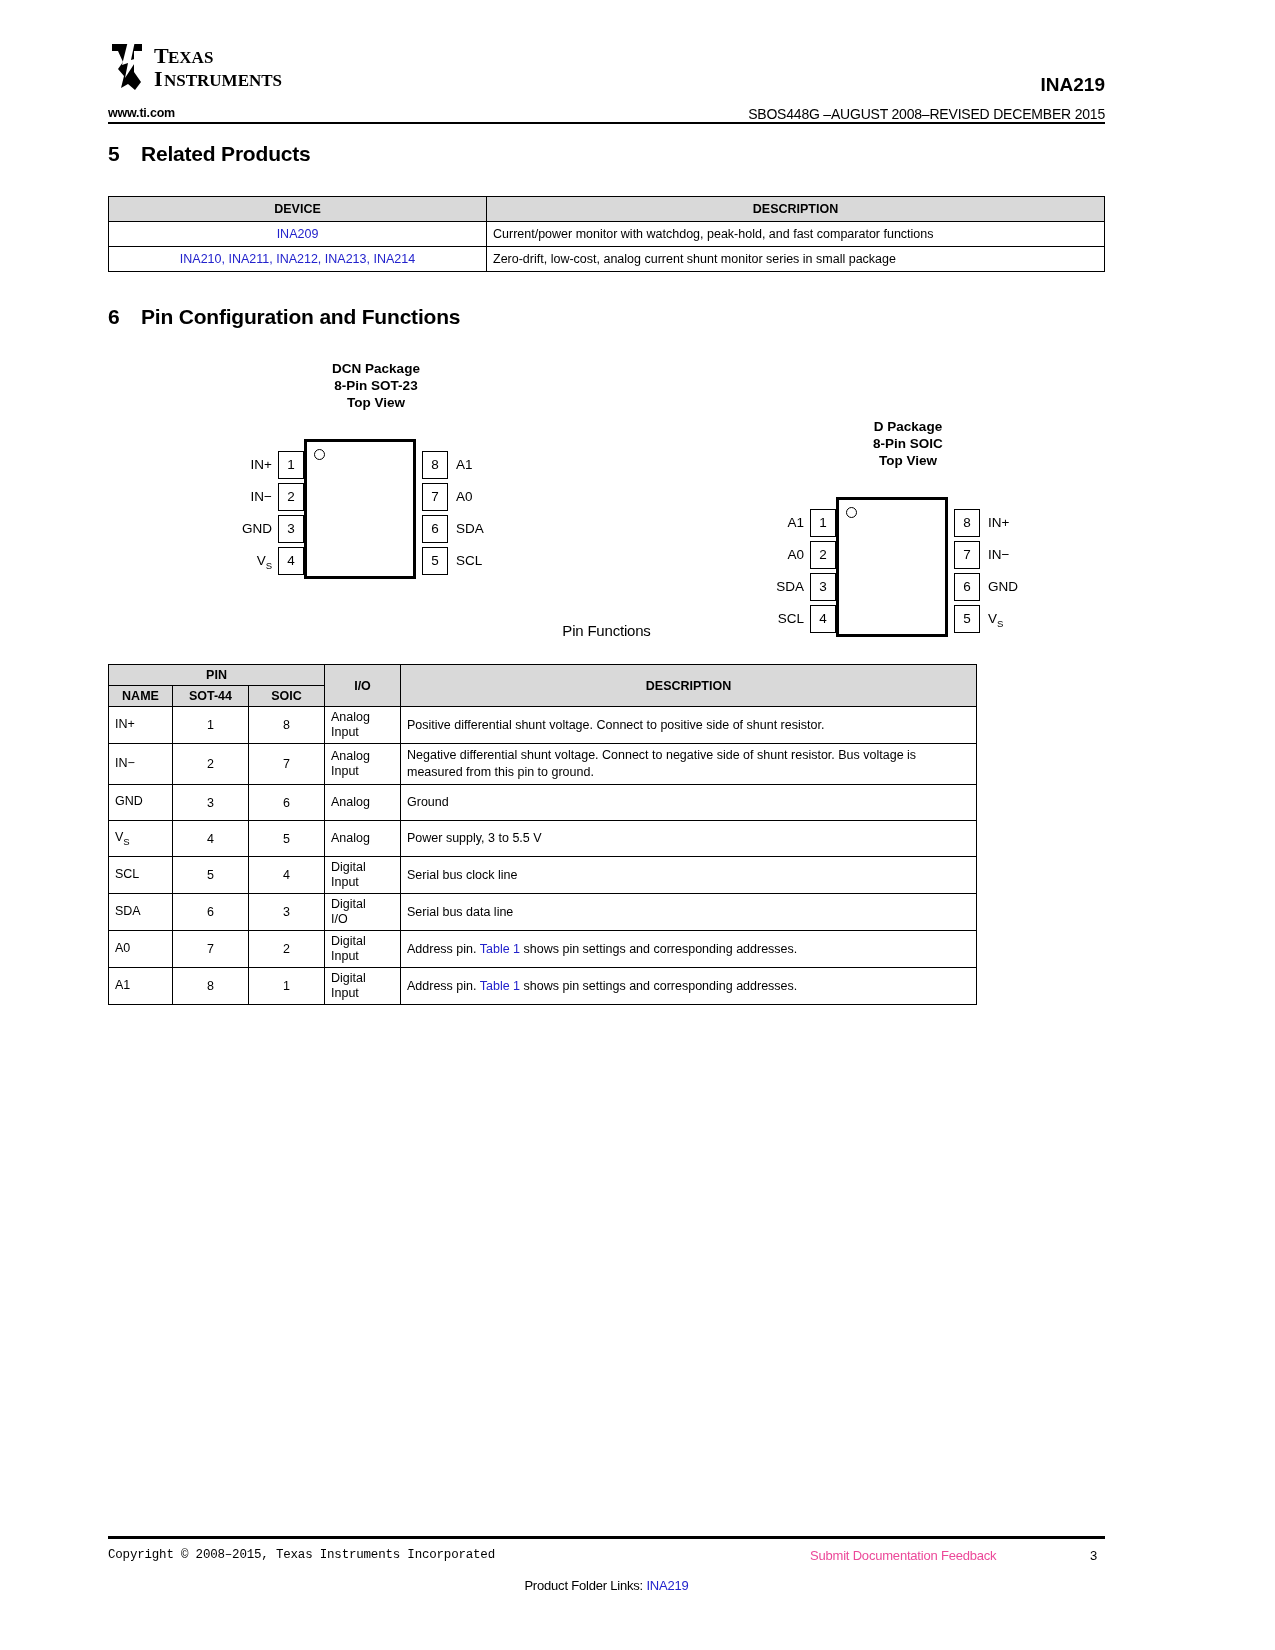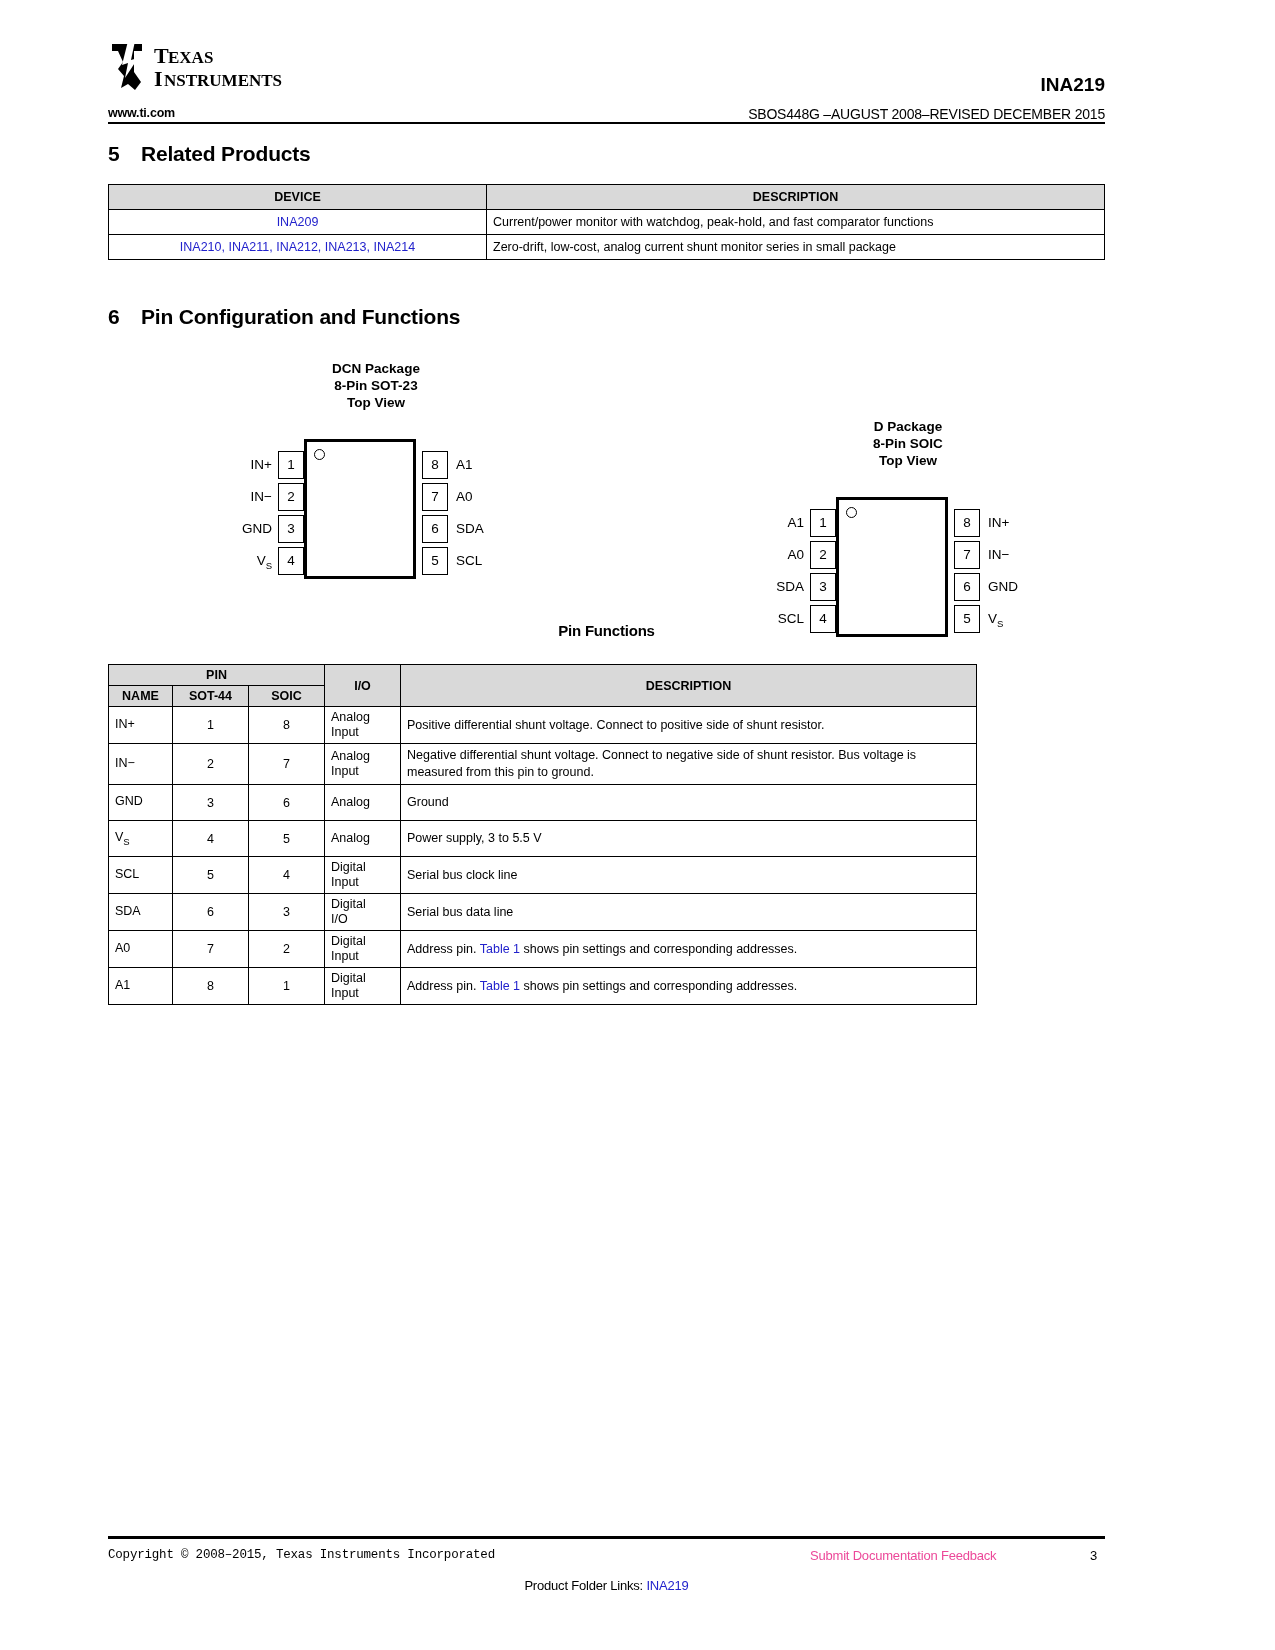--- a/index.html
+++ b/index.html
@@ -38,21 +38,21 @@
 
   
   .sec-head {
     position:absolute; font-size:21px; font-weight:bold; letter-spacing:-0.2px;
   }
   .sec-num { display:inline-block; width:33px; }
 
   
   table { border-collapse:collapse; }
   .rp-table {
-    position:absolute; left:108px; top:184px; width:997px;
+    position:absolute; left:108px; top:196px; width:997px;
     font-size:12.5px;
   }
   .rp-table th, .rp-table td {
     border:1px solid #000000;
     padding:4px 6px;
   }
   .rp-table th {
     background:#d9d9d9; font-size:12.5px; font-weight:bold;
     text-align:center; height:25px; letter-spacing:0px;
   }
@@ -84,21 +84,21 @@
     position:absolute; font-size:13.5px; line-height:28px; height:28px;
     white-space:nowrap;
   }
   .pinlbl.r { text-align:right; }
   .pinlbl.l { text-align:left; }
   .sub { font-size:9.5px; vertical-align:sub; }
 
   
   .pf-caption {
     position:absolute; left:108px; top:622px; width:997px;
-    text-align:center; font-size:15px; font-weight:bold; letter-spacing:-0.2px;
+    text-align:center; font-size:15px; font-weight:normal; letter-spacing:-0.2px;
   }
   .pf-table {
     position:absolute; left:108px; top:664px; width:869px;
     font-size:12.5px;
   }
   .pf-table th, .pf-table td {
     border:1px solid #000000;
     padding:3px 6px;
     vertical-align:middle;
   }

